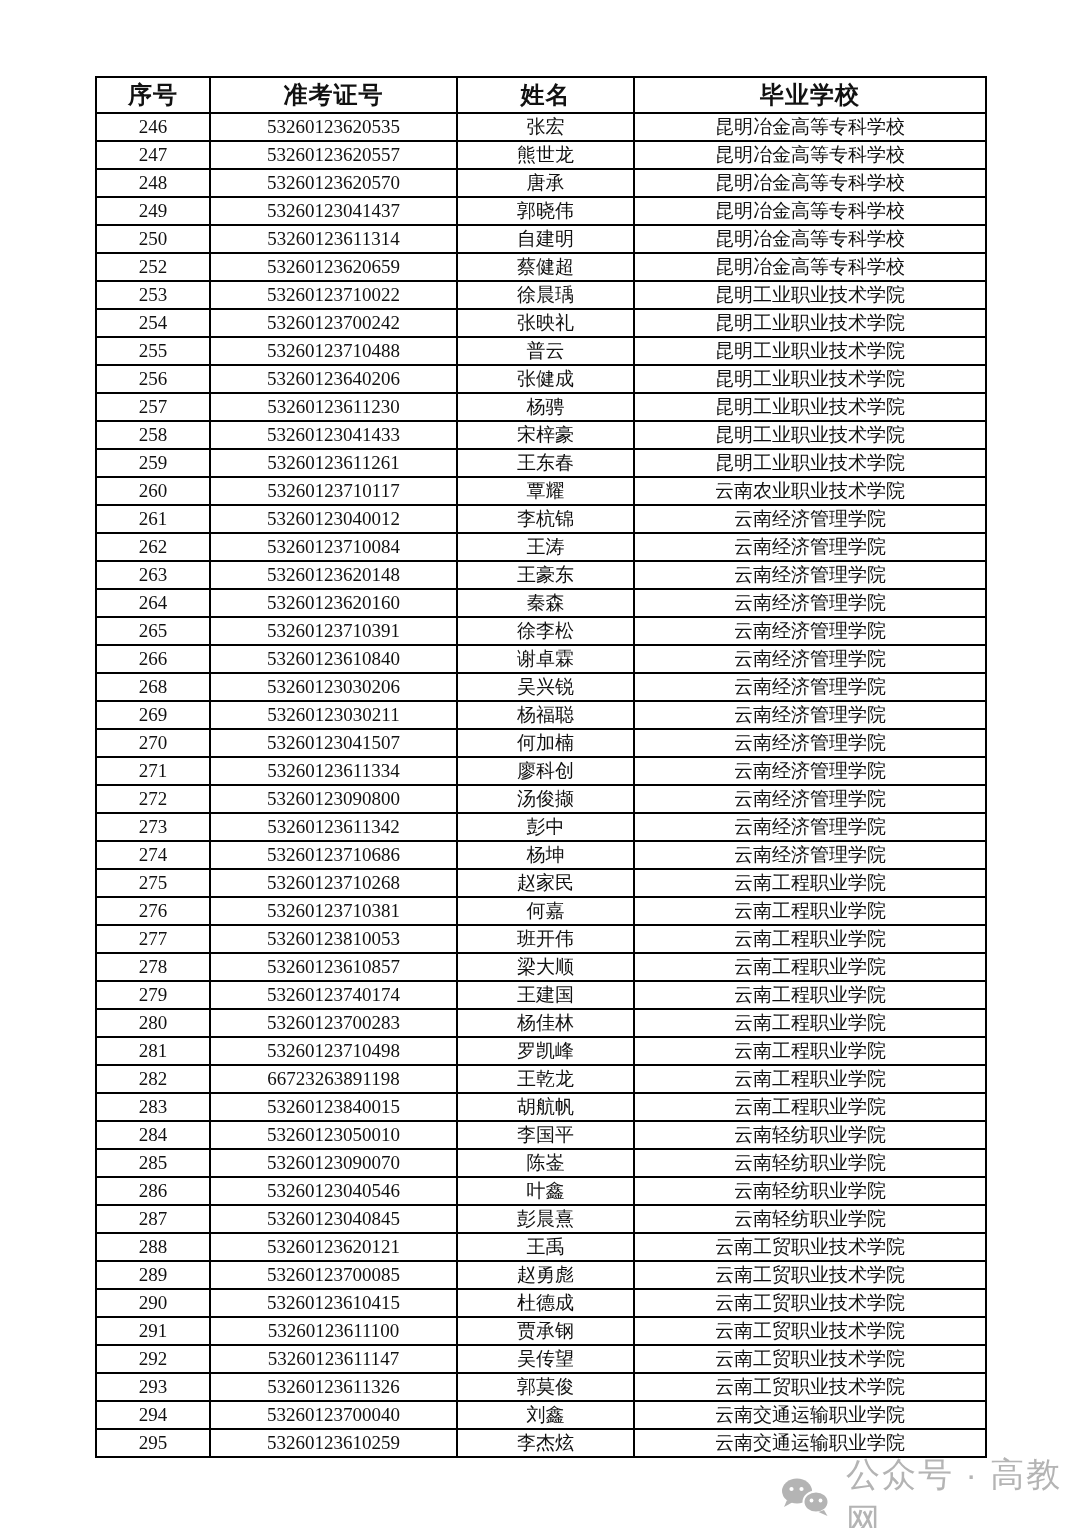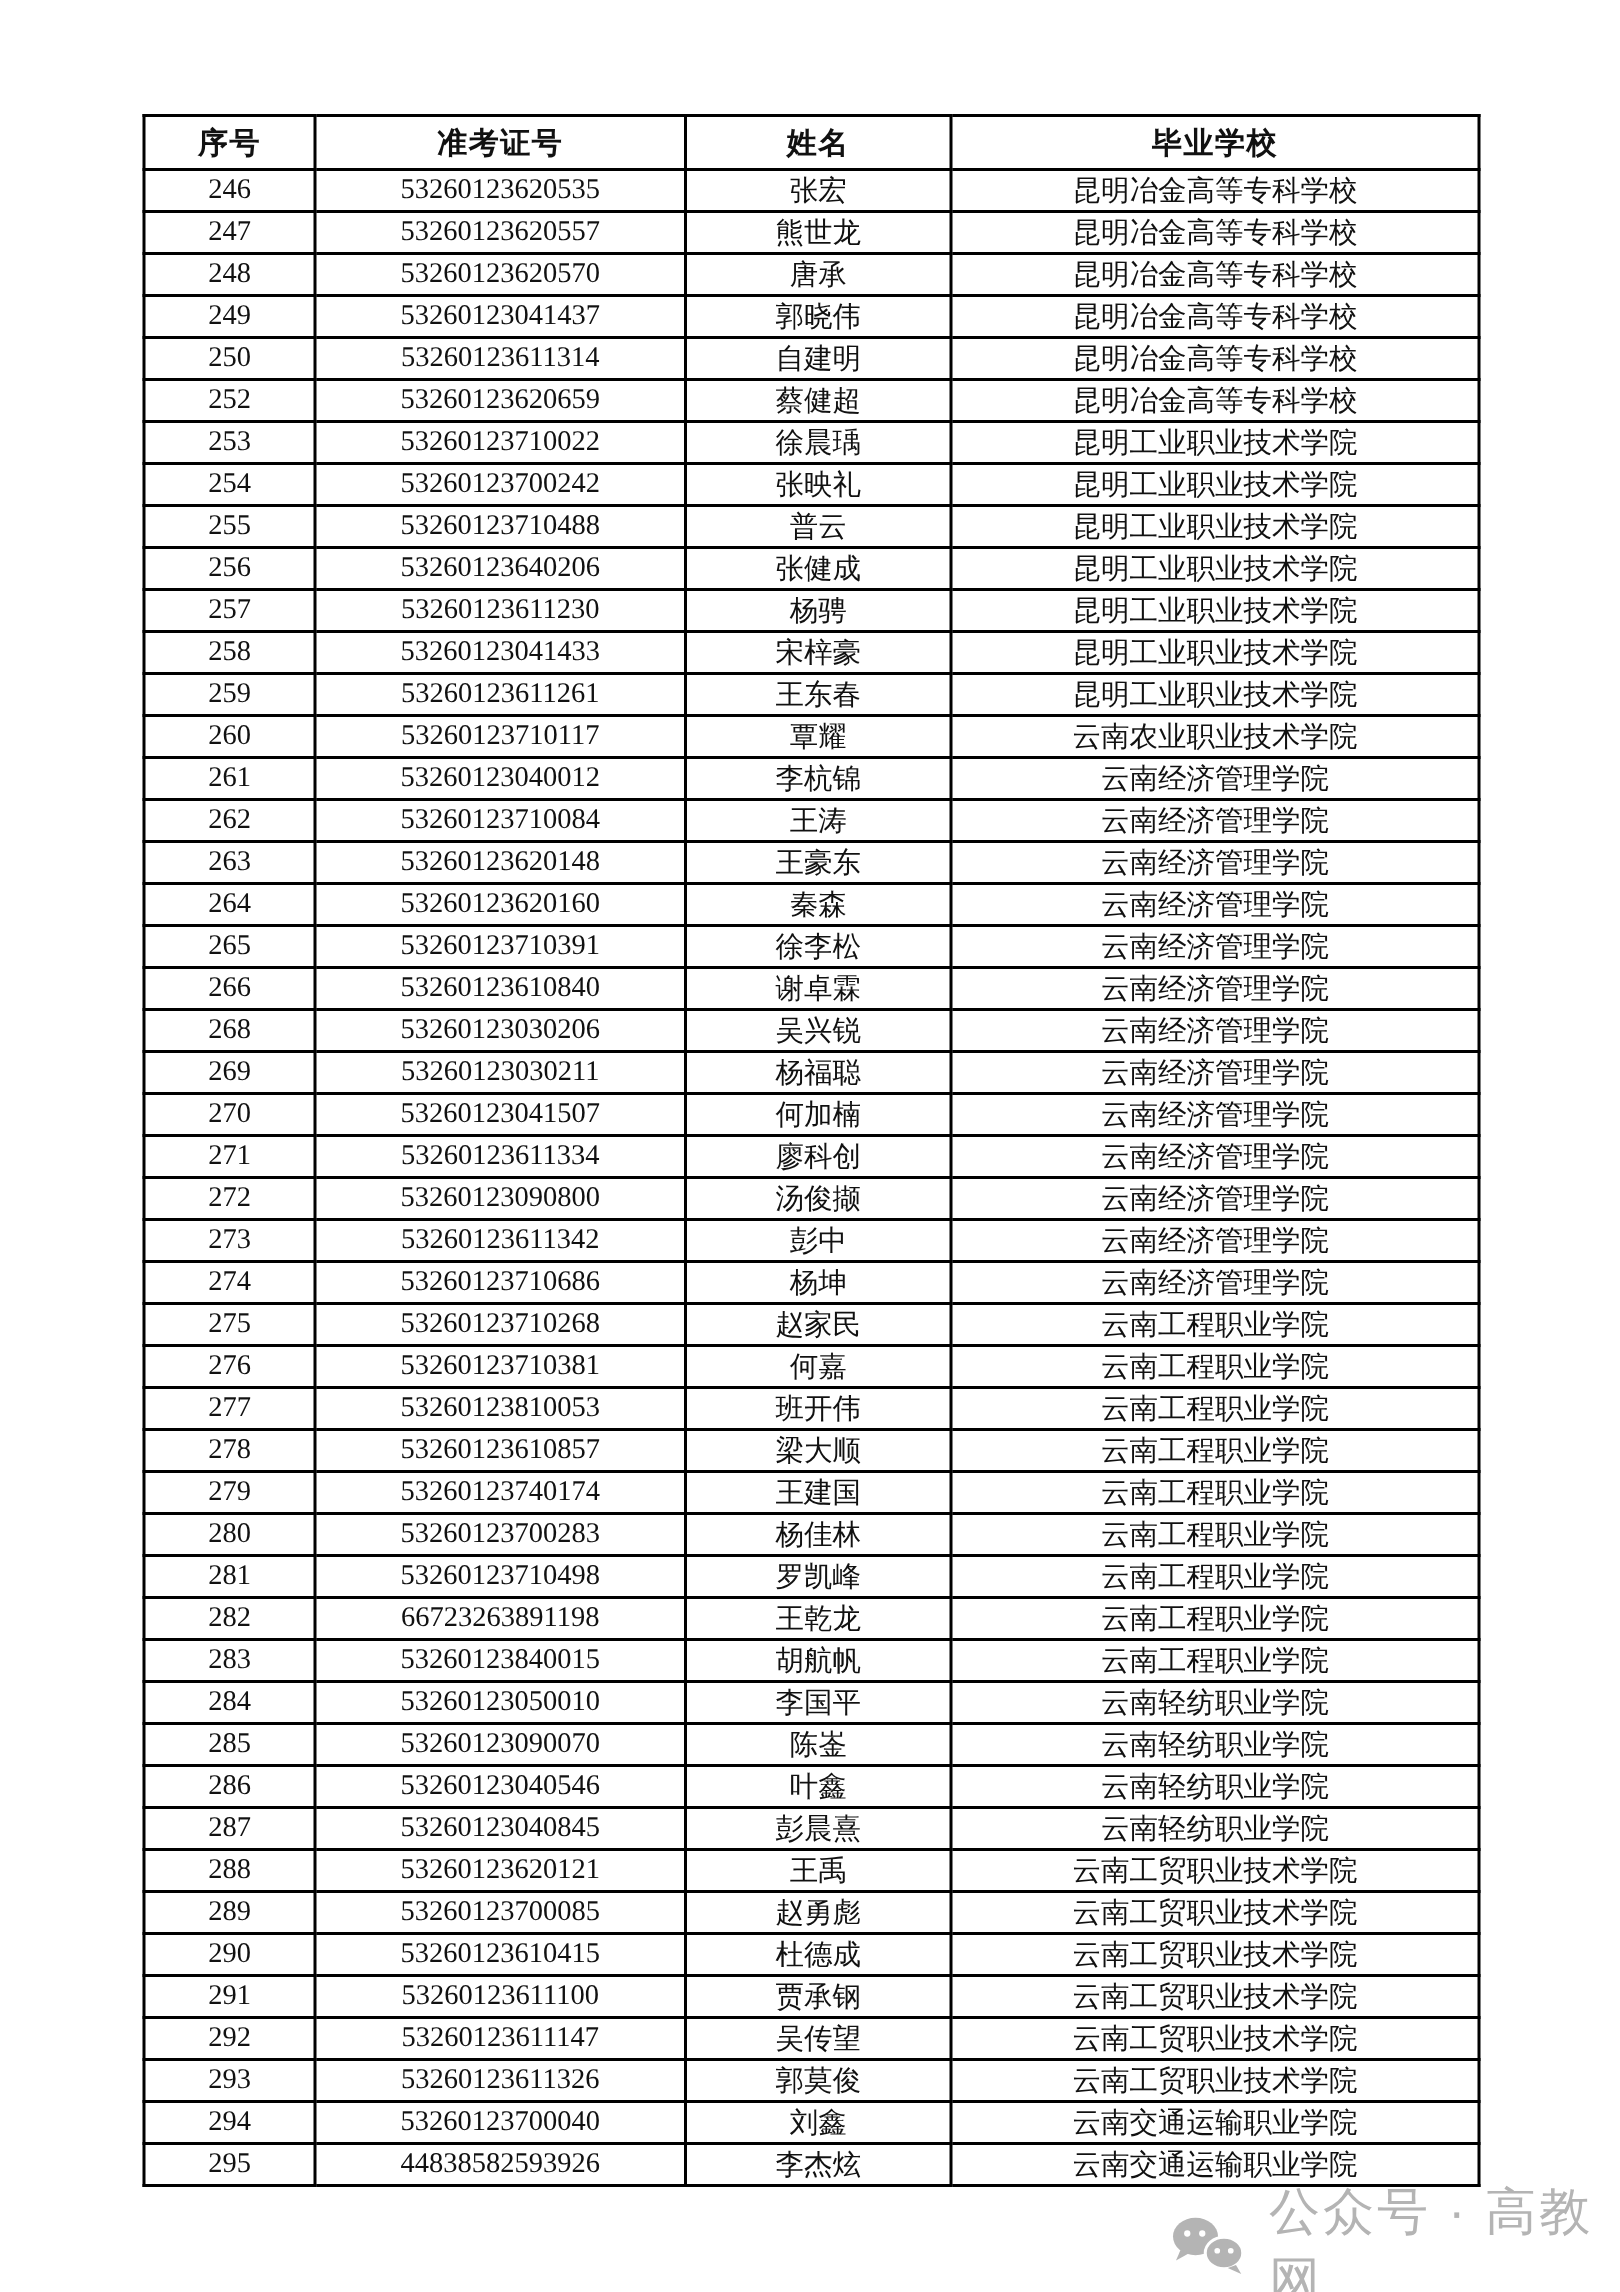--- a/index.html
+++ b/index.html
@@ -28,21 +28,21 @@
   table.roster td {
     border: 2px solid #000000;
     padding: 0;
     text-align: center;
     vertical-align: middle;
     overflow: hidden;
     white-space: nowrap;
   }
   table.roster th {
     height: 34px;
-    font-size: 20px;
+    font-size: 24px;
     font-weight: bold;
     letter-spacing: 1px;
   }
   table.roster td {
     height: 22.6px;
     font-size: 19px;
     font-weight: normal;
   }
   td.num {
     font-family: "Liberation Serif", "DejaVu Serif", serif;
@@ -363,21 +363,21 @@
           <td class="txt">云南工贸职业技术学院</td>
         </tr>
         <tr>
           <td class="num">294</td>
           <td class="num">53260123700040</td>
           <td class="txt">刘鑫</td>
           <td class="txt">云南交通运输职业学院</td>
         </tr>
         <tr>
           <td class="num">295</td>
-          <td class="num">44838582593926</td>
+          <td class="num">53260123610259</td>
           <td class="txt">李杰炫</td>
           <td class="txt">云南交通运输职业学院</td>
         </tr>
       </tbody>
   </table>
 
   <div class="watermark">
     <span>
       <svg width="52" height="44" viewBox="0 0 52 44" xmlns="http://www.w3.org/2000/svg">
 

